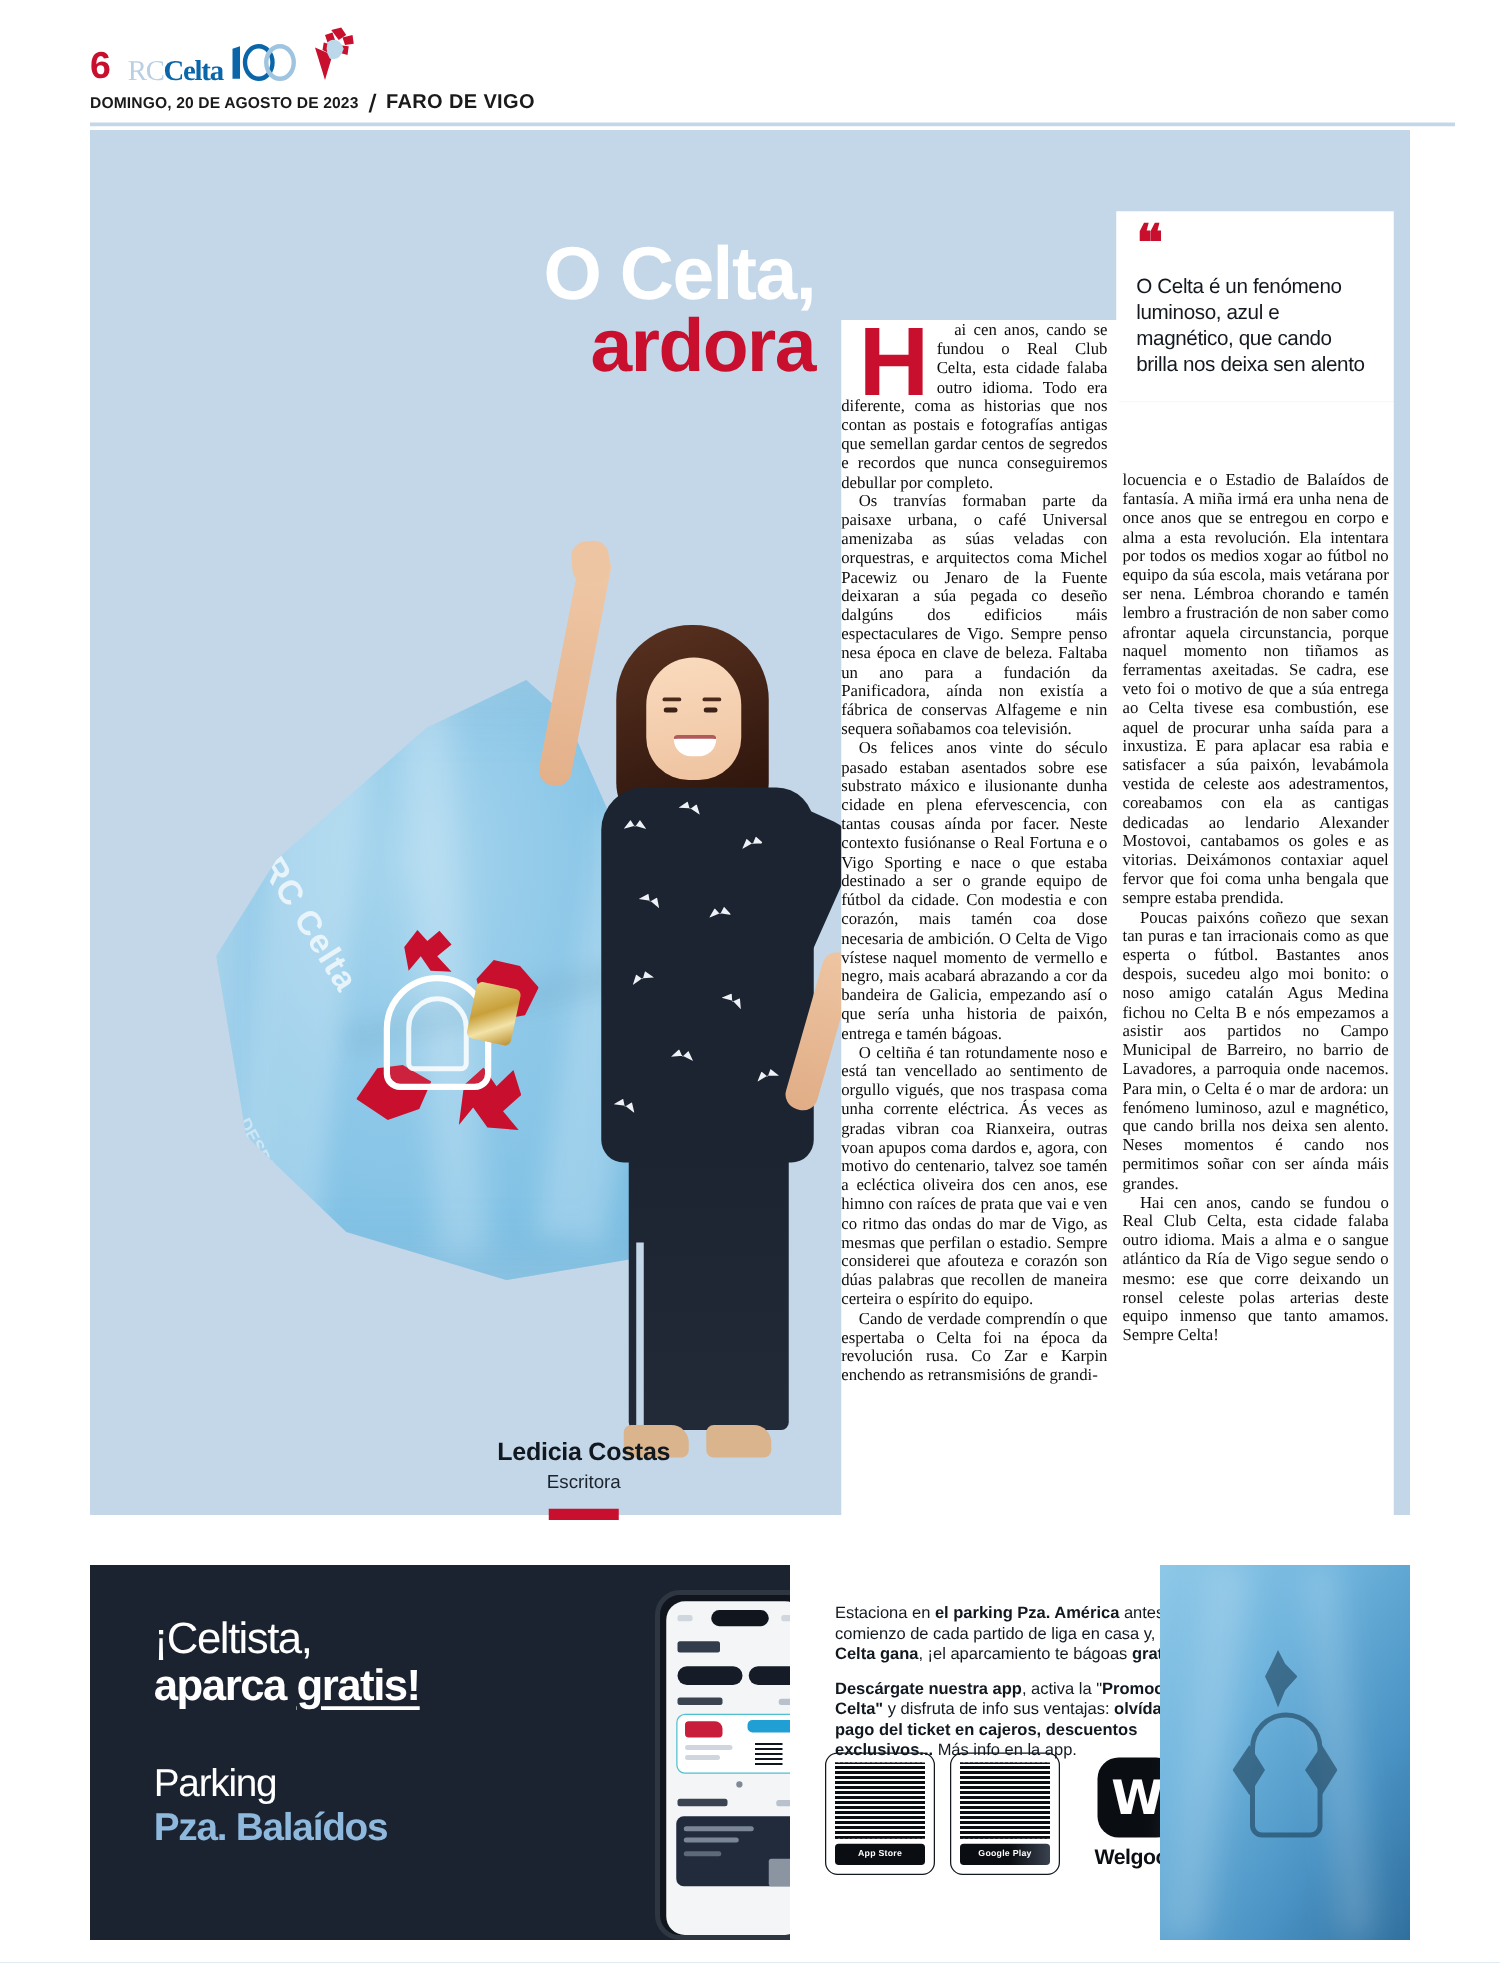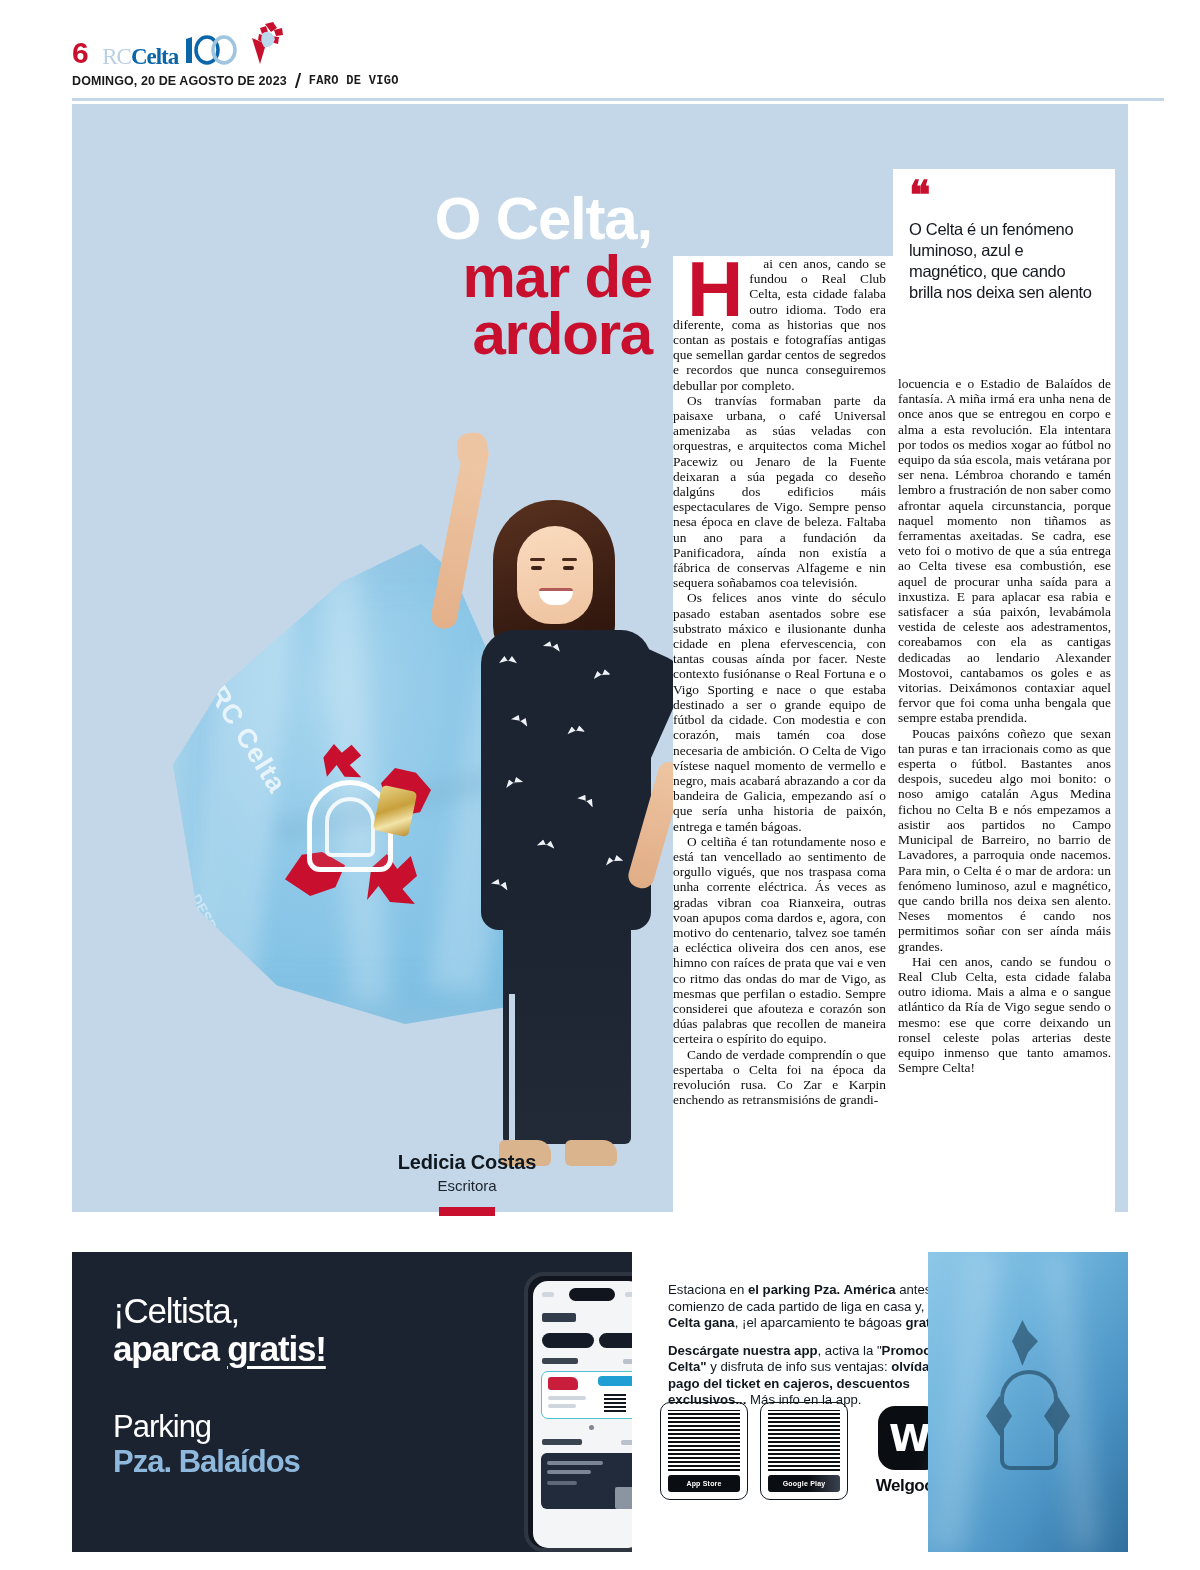--- a/index.html
+++ b/index.html
@@ -63,22 +63,22 @@
     font-weight: bold;
     color: #1a1a1a;
     letter-spacing: 0.1px;
   }
   .mh-slash {
     width: 2px; height: 15px;
     background: #1a1a1a;
     transform: skewX(-16deg);
   }
   .mh-paper {
-    font-family: Liberation Mono, monospace;
-    font-size: 12px;
+    font-family: Liberation Sans, sans-serif;
+    font-size: 16px;
     font-weight: bold;
     color: #1a1a1a;
     letter-spacing: 0.3px;
   }
 
   
   .article {
     position: absolute;
     left: 72px; top: 104px;
     width: 1056px; height: 1108px;
@@ -323,21 +323,21 @@
   }
 
   
   .advert {
     position: absolute;
     left: 72px; top: 1252px;
     width: 1056px; height: 300px;
     background: #1b2230;
     overflow: hidden;
   }
-  .ad-left { position: absolute; left: 41px; top: 40px; width: 360px; }
+  .ad-left { position: absolute; left: 51px; top: 40px; width: 360px; }
   .ad-l1 { font-size: 35px; color: #ffffff; font-weight: normal; letter-spacing: -1.2px; line-height: 1.08; }
   .ad-l2 { font-size: 35px; color: #ffffff; font-weight: bold; letter-spacing: -1.2px; line-height: 1.1; }
   .ad-l2 .u { text-decoration: underline; text-underline-offset: 5px; text-decoration-thickness: 3px; }
   .ad-l3 { font-size: 31px; color: #ffffff; font-weight: normal; letter-spacing: -1px; margin-top: 42px; line-height: 1.12; }
   .ad-l4 { font-size: 31px; color: #8fb8dd; font-weight: bold; letter-spacing: -1px; line-height: 1.12; }
 
   .ad-phone {
     position: absolute; left: 452px; top: 20px;
     width: 128px; height: 280px;
     background: #10151e;
@@ -463,21 +463,20 @@
       <span class="mh-paper">FARO DE VIGO</span>
     </div>
   </div>
 </div>
 <div class="article-rule"></div>
 
 <div class="article">
 
   <div class="headline">
     <span class="l1">O Celta,</span>
-    <span class="l2">mar de</span>
     <span class="l3">ardora</span>
   </div>
 
   <div class="photo">
     <div class="flag">
       <div class="flag-fold f1"></div>
       <div class="flag-fold f2"></div>
       <div class="flag-fold f3"></div>
       <div class="flag-fold f4"></div>
       <div class="flag-word">RC Celta</div>

